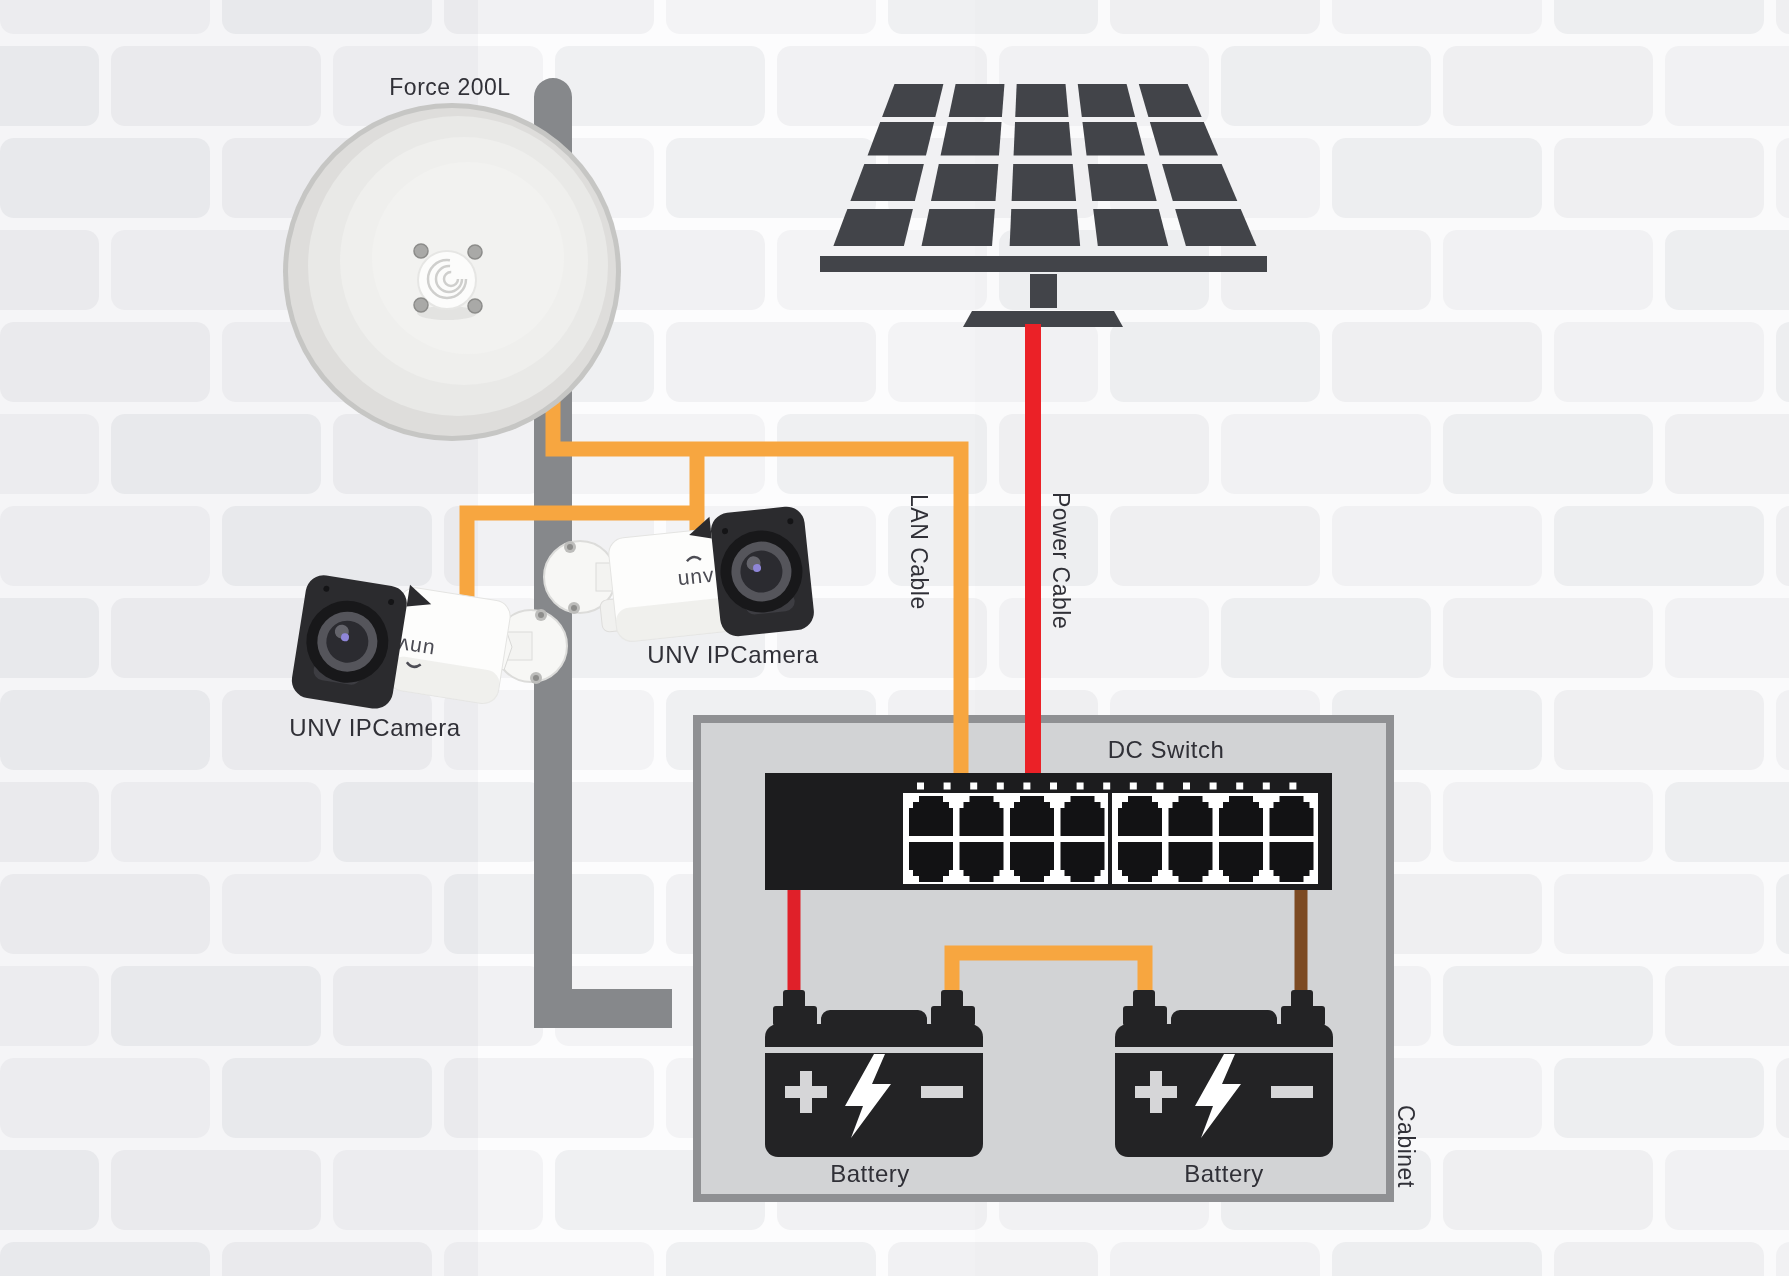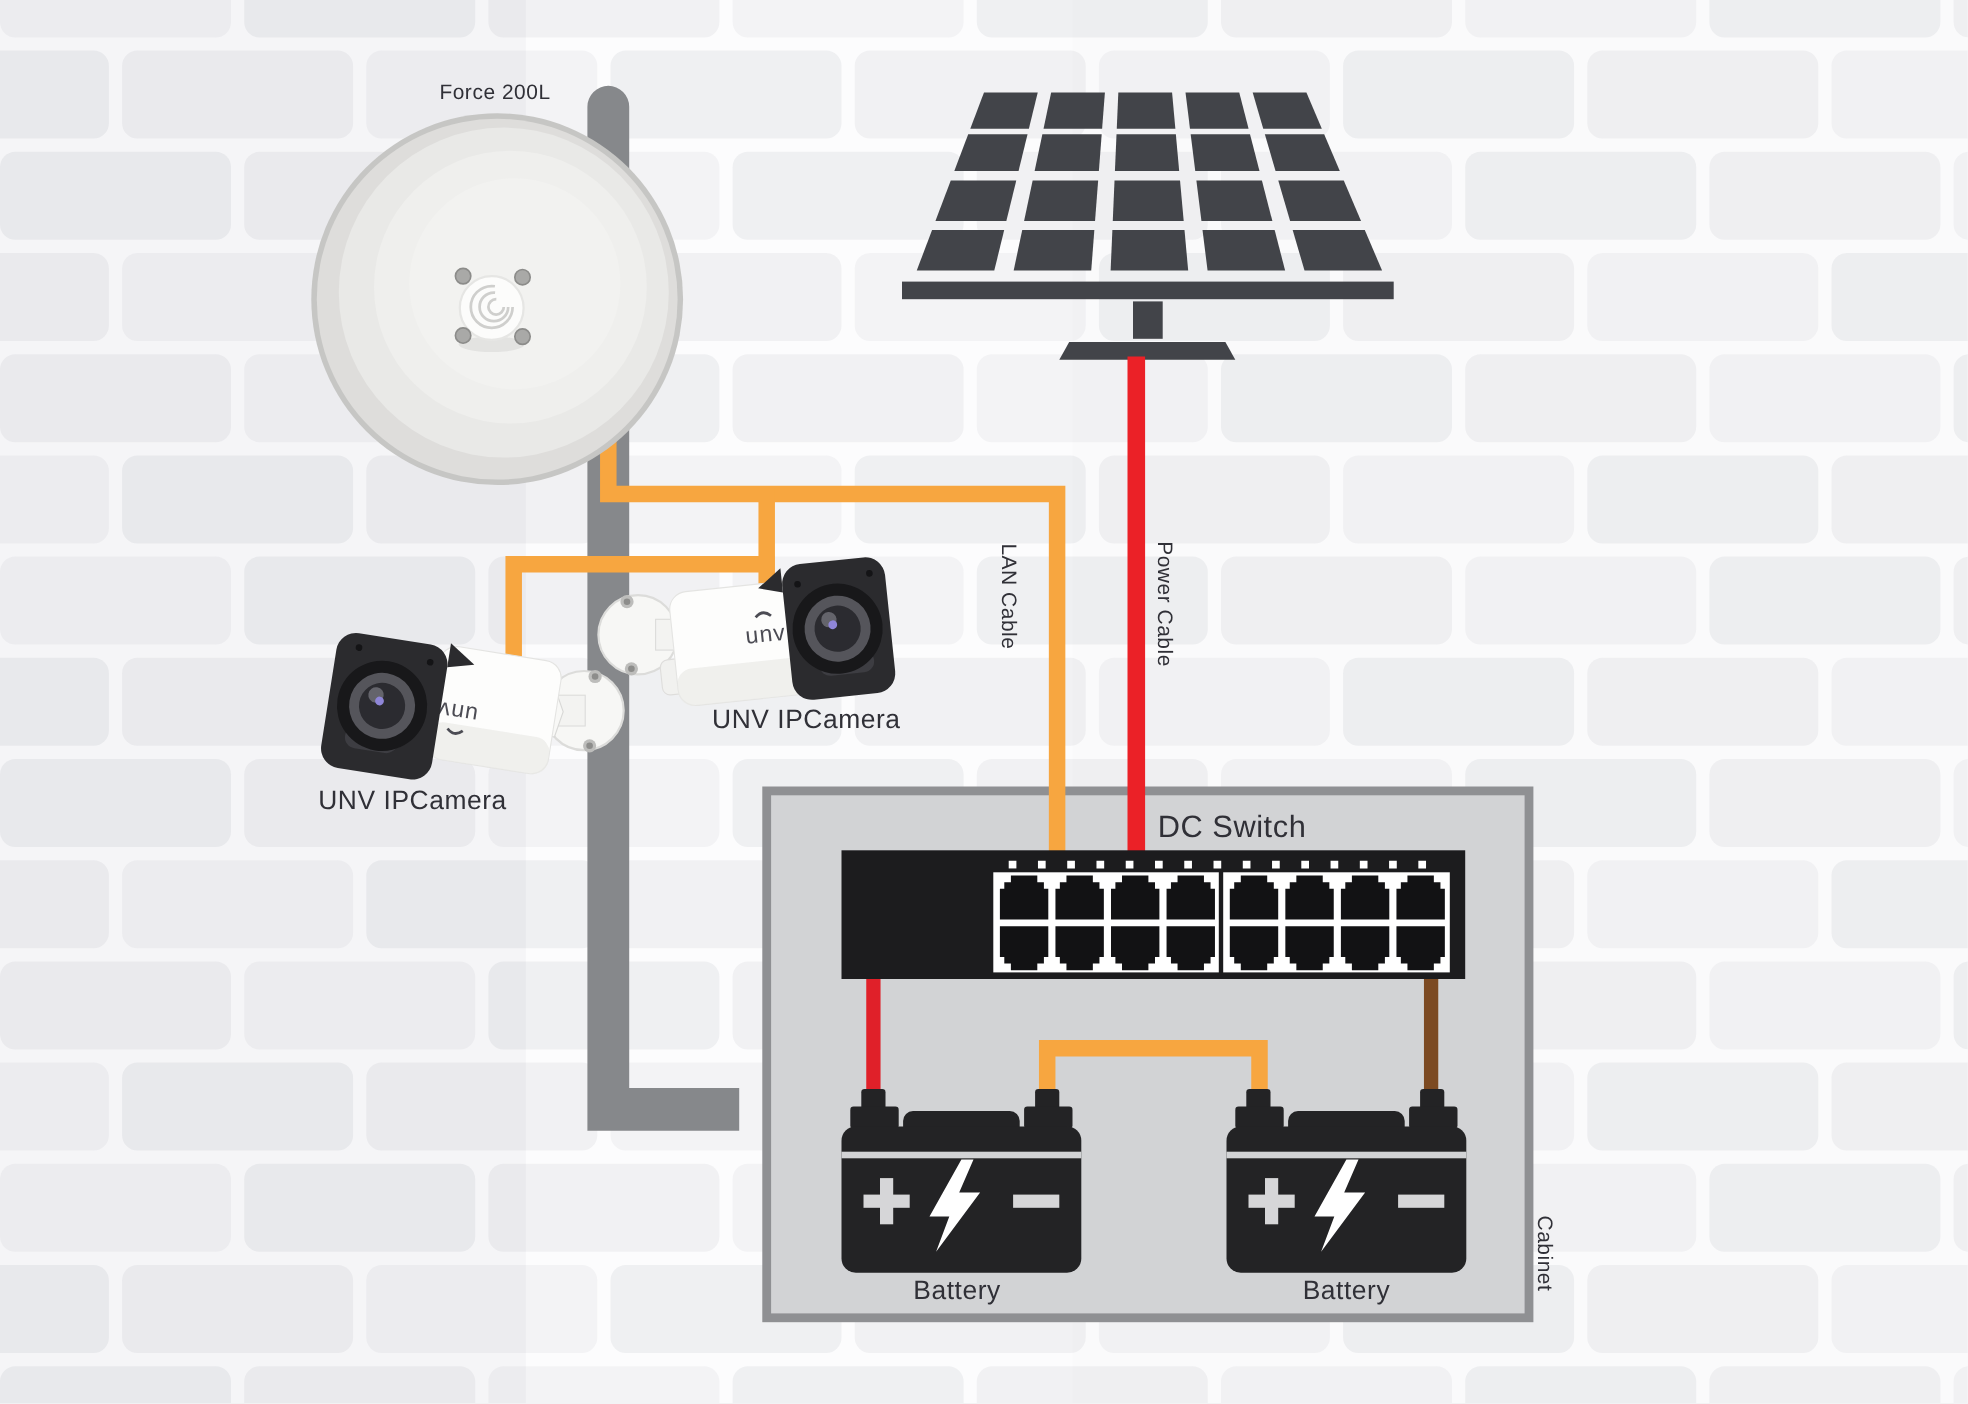--- a/index.html
+++ b/index.html
@@ -1,19 +1,19 @@
 <!DOCTYPE html>
 <html><head>
 <meta charset="utf-8">
 <style>
   html,body{margin:0;padding:0;background:#e9e9ea;}
   .stage{position:relative;width:1789px;height:1276px;overflow:hidden;background:#fcfcfd;
          font-family:"Liberation Sans",sans-serif;}
   svg{display:block;}
-  .lbl{position:absolute;color:#303037;font-size:19px;letter-spacing:.5px;
+  .lbl{position:absolute;color:#303037;font-size:23px;letter-spacing:.5px;
        font-family:"Liberation Sans",sans-serif;white-space:nowrap;}
   .lbl.center{text-align:center;width:300px;}
   .lbl.vert{writing-mode:vertical-rl;text-orientation:mixed;}
   .logo-text{font-family:"Liberation Sans",sans-serif;font-size:21px;fill:#4c4c54;letter-spacing:1px;}
 </style>
 </head>
 <body>
 
 <div class="stage">
 <svg width="1789" height="1276" viewBox="0 0 1789 1276" xmlns="http://www.w3.org/2000/svg">
@@ -334,17 +334,17 @@
   </defs>
   <use href="#battery-shape" x="765" y="990"></use>
   <use href="#battery-shape" x="1115" y="990"></use>
 </svg>
 
 <div class="lbl center" style="left:300px;top:74px;">Force 200L</div>
 <div class="lbl center" style="left:225px;top:714px;font-size:24px;">UNV IPCamera</div>
 <div class="lbl center" style="left:583px;top:641px;font-size:24px;">UNV IPCamera</div>
 <div class="lbl vert" style="left:905px;top:494px;">LAN Cable</div>
 <div class="lbl vert" style="left:1047px;top:492px;">Power Cable</div>
-<div class="lbl center" style="left:970px;top:736px;font-size:28px;">DC Switch</div>
+<div class="lbl center" style="left:1016px;top:736px;font-size:24px;">DC Switch</div>
 <div class="lbl center" style="left:720px;top:1160px;font-size:24px;">Battery</div>
 <div class="lbl center" style="left:1074px;top:1160px;font-size:24px;">Battery</div>
 <div class="lbl vert" style="left:1392px;top:1105px;">Cabinet</div>
 </div>
 
 </body></html>

